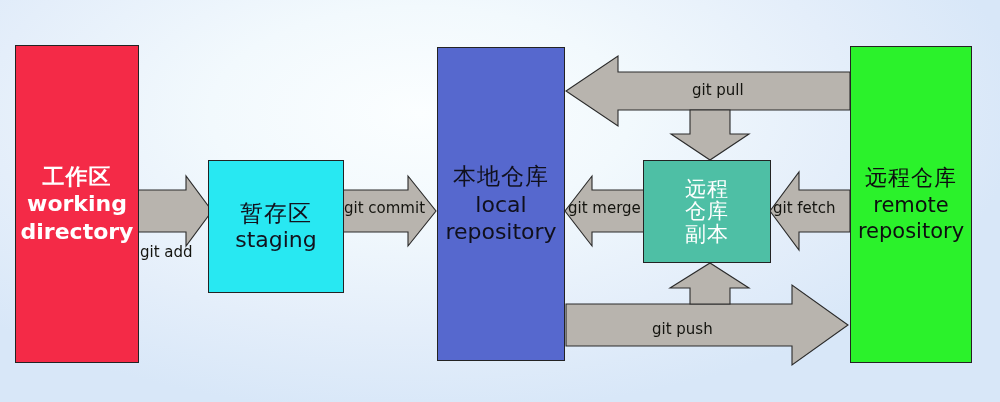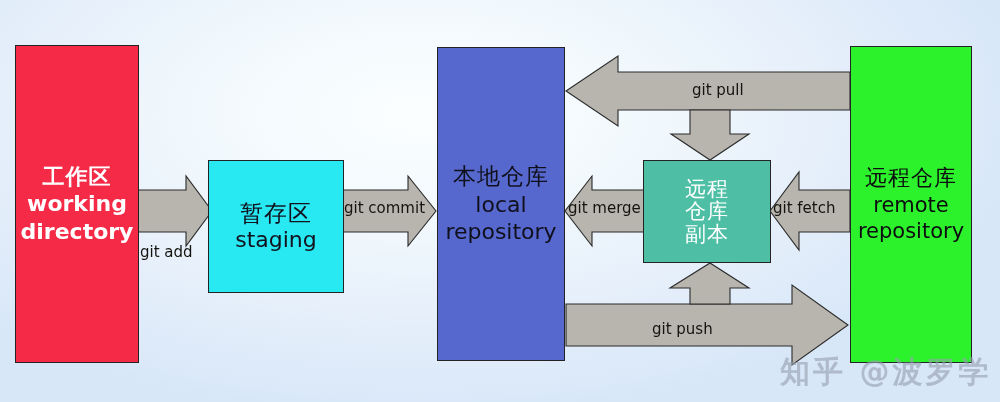--- a/index.html
+++ b/index.html
@@ -183,15 +183,14 @@
     <span class="node-line">repository</span>
   </div>
 
   <span class="arrow-label" id="label-git-add">git add</span>
   <span class="arrow-label" id="label-git-commit">git commit</span>
   <span class="arrow-label" id="label-git-merge">git merge</span>
   <span class="arrow-label" id="label-git-fetch">git fetch</span>
   <span class="arrow-label" id="label-git-pull">git pull</span>
   <span class="arrow-label" id="label-git-push">git push</span>
 
-  <div id="watermark">知乎 @波罗学</div>
 
 </div>
 
 </body></html>

